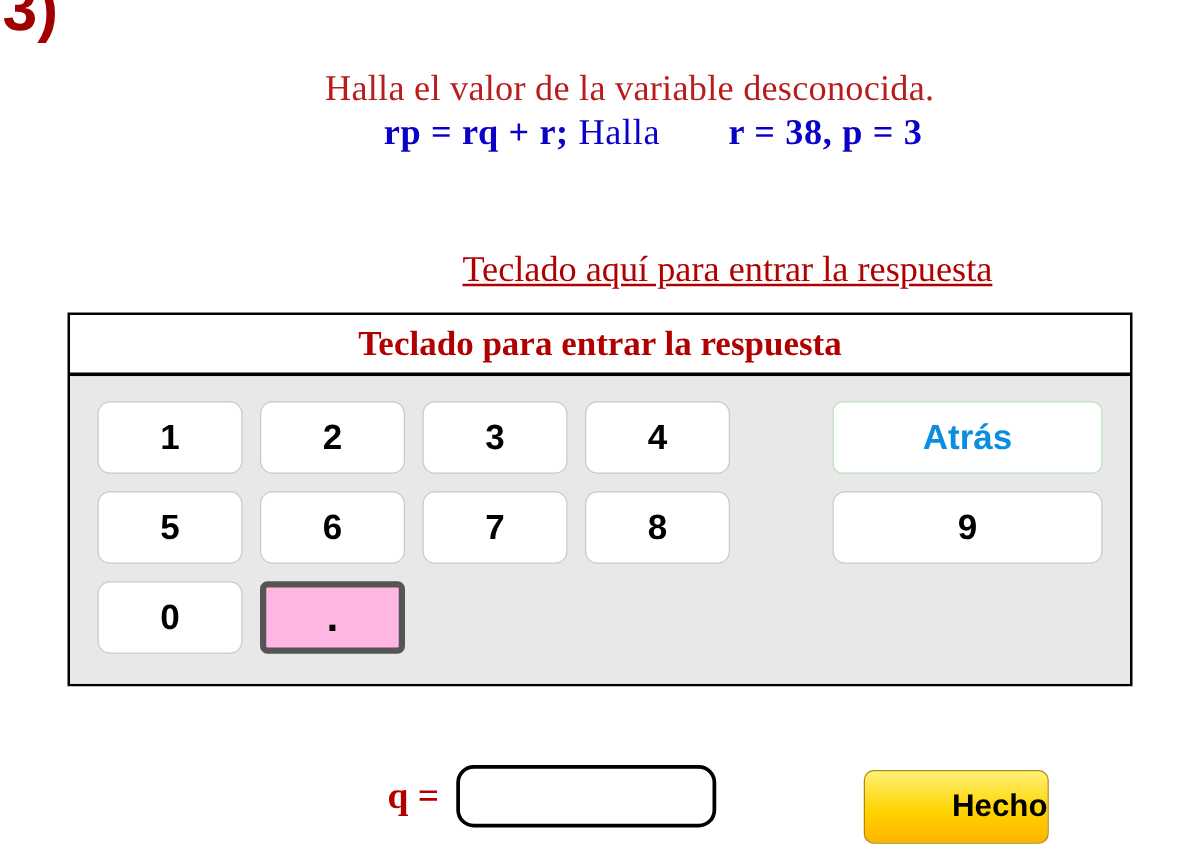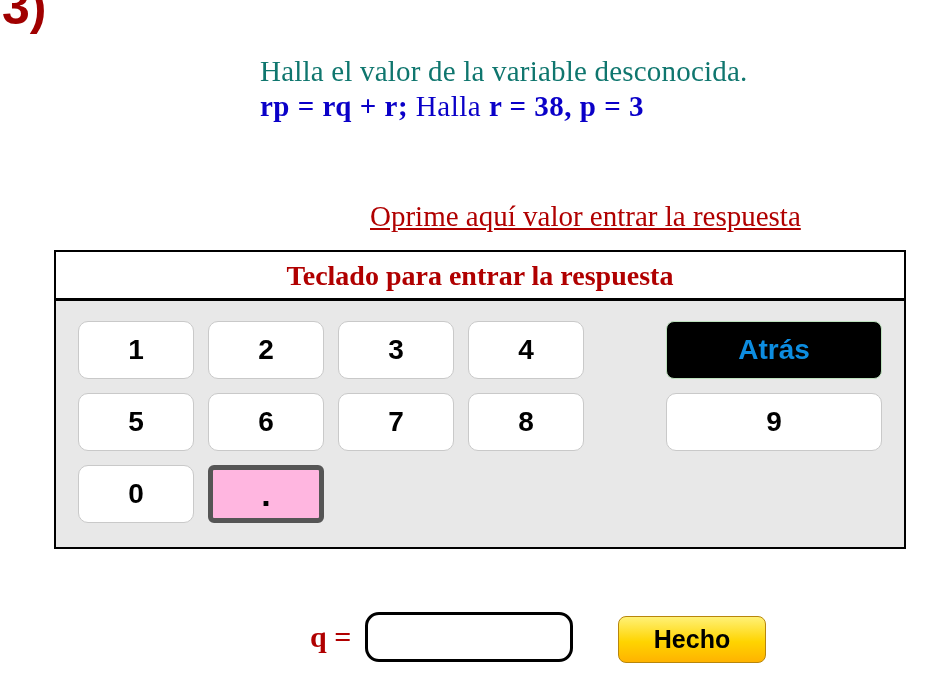--- a/index.html
+++ b/index.html
@@ -19,33 +19,33 @@
       font-weight: bold;
       color: #a00000;
       font-family: Arial, sans-serif;
     }
     .prompt-area {
       position: absolute;
       top: 55px;
       left: 260px;
     }
     .instruction {
-      color: #0f766e;
+      color: #b91c1c;
       font-size: 29px;
       font-weight: normal;
       letter-spacing: 0.2px;
       text-align: right;
     }
     .equation-line {
       color: #0a00c8;
       font-size: 29px;
       margin-top: 2px;
       letter-spacing: 0.5px;
     }
-    .equation-line .bold { font-weight: bold; }
+    .equation-line .bold { font-weight: bold; margin-left: 47px; }
     .hint-link {
       position: absolute;
       top: 200px;
       left: 370px;
       color: #b00000;
       font-size: 29px;
       text-decoration: underline;
       cursor: pointer;
     }
     .keypad-box {
@@ -97,21 +97,21 @@
       display: flex;
       align-items: center;
       justify-content: center;
       font-family: Arial, sans-serif;
       font-size: 34px;
       font-weight: 900;
       cursor: pointer;
     }
     .spacer {}
     .ctrlkey {
-      background: #000000;
+      background: #ffffff;
       border: 1px solid #bde0bd;
       border-radius: 8px;
       font-family: Arial, Helvetica, sans-serif;
       font-size: 28px;
       font-weight: 900;
       color: #0d8de0;
       height: 100%;
       display: flex;
       align-items: center;
       justify-content: center;
@@ -135,46 +135,47 @@
       height: 50px;
       border: 3px solid #000;
       border-radius: 14px;
       font-size: 24px;
       padding: 0 10px;
       outline: none;
     }
     .done-btn {
       position: absolute;
       top: 616px;
-      left: 618px;
+      left: 691px;
       width: 148px;
-      height: 47px;
+      height: 59px;
       background: linear-gradient(to bottom, #fff176 0%, #ffd400 55%, #ffb300 100%);
       border: 1px solid #b8860b;
       border-radius: 8px;
       font-family: Arial, Helvetica, sans-serif;
       font-size: 25px;
       font-weight: 900;
       color: #000;
       cursor: pointer;
+      text-align: right;
     }
   </style>
 </head>
 <body>
 
 <div class="corner-mark">3)</div>
 
 <div class="prompt-area">
   <div class="instruction">Halla el valor de la variable desconocida.</div>
   <div class="equation-line">
     <span class="bold">rp  =  rq  +  r;</span><span> Halla </span><span class="bold">r  =  38, p  =  3</span>
   </div>
 </div>
 
-<div class="hint-link">Oprime aquí valor entrar la respuesta</div>
+<div class="hint-link">Teclado aquí para entrar la respuesta</div>
 
 <div class="keypad-box">
   <div class="keypad-title">Teclado para entrar la respuesta</div>
   <div class="keypad-body">
     <div class="grid">
       <div class="numkey">1</div>
       <div class="numkey">2</div>
       <div class="numkey">3</div>
       <div class="numkey">4</div>
       <div class="spacer"></div>

